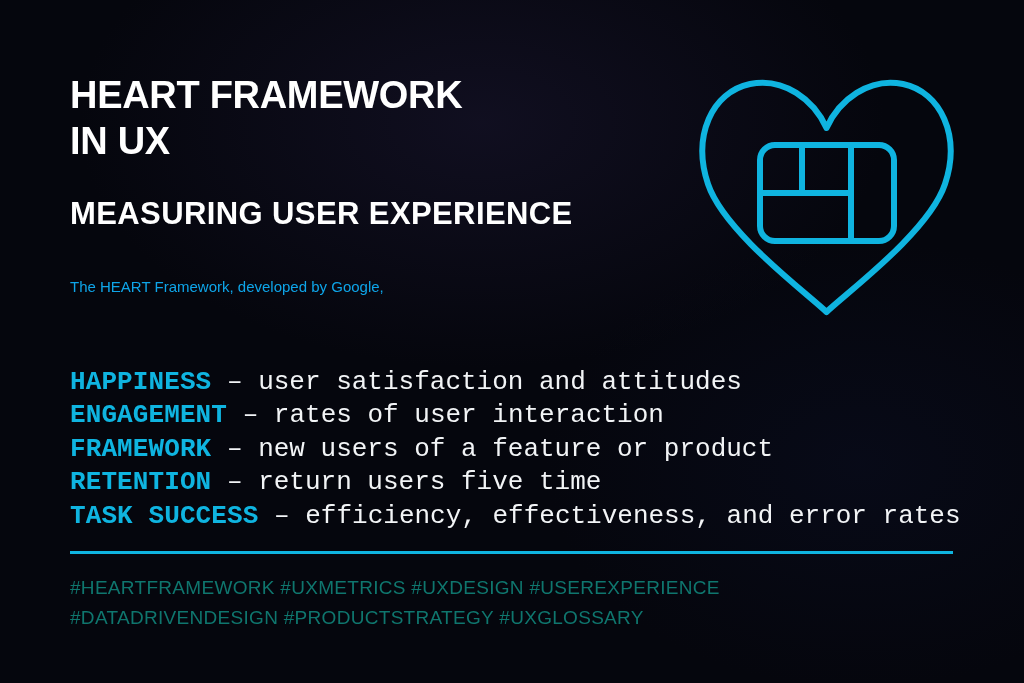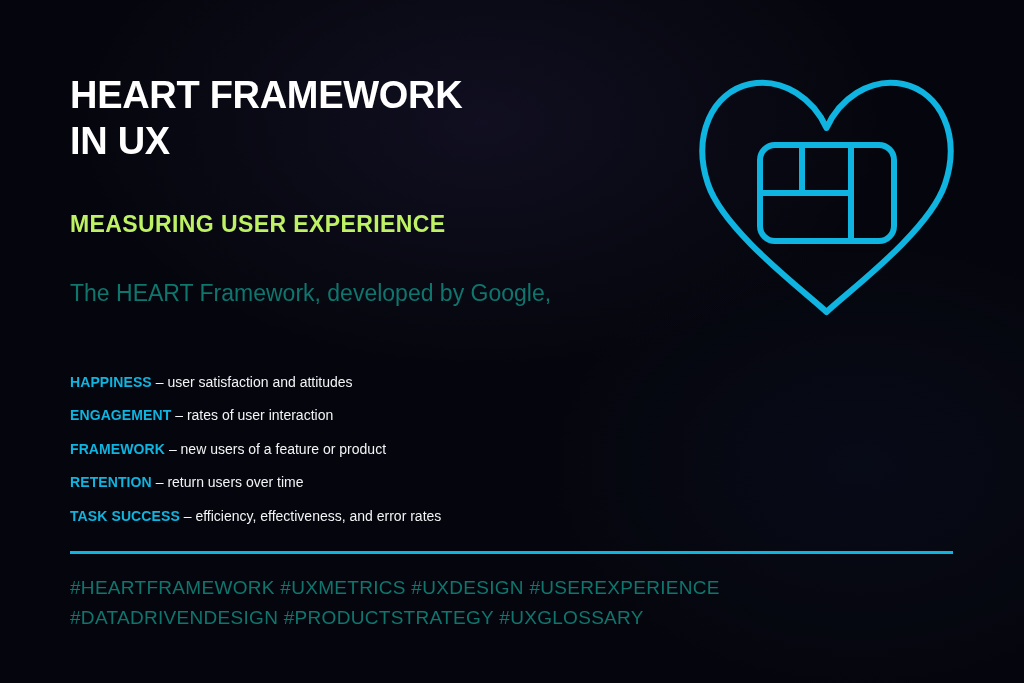--- a/index.html
+++ b/index.html
@@ -50,52 +50,53 @@
     font-size: 38px;
     line-height: 1.22;
     font-weight: 700;
     letter-spacing: -0.3px;
   }
   .headline .line { display: block; white-space: nowrap; }
 
   .subtitle {
     position: absolute;
     left: 70px;
-    top: 211px;
-    color: #bef264;
-    font-size: 23px;
+    top: 196px;
+    color: #ffffff;
+    font-size: 31px;
     font-weight: 700;
     letter-spacing: 0.4px;
     white-space: nowrap;
   }
 
   
   .intro {
     position: absolute;
     left: 70px;
     top: 276px;
-    color: #0f766e;
-    font-size: 23px;
+    color: #0ea5e9;
+    font-size: 15px;
     line-height: 1.52;
     font-weight: 400;
   }
   .intro .line { display: block; white-space: nowrap; }
 
   
   .metrics {
     position: absolute;
     left: 70px;
     top: 366px;
     list-style: none;
   }
   .metric-row {
-    font-size: 14px;
+    font-size: 26px;
     line-height: 33.4px;
     white-space: nowrap;
     color: #f2f4f6;
+    font-family: Liberation Mono, monospace;
   }
   .metric-term {
     color: #0fb4e0;
     font-weight: 700;
     letter-spacing: 0.1px;
   }
   .metric-desc {
     color: #f2f4f6;
     font-weight: 400;
   }
@@ -167,21 +168,21 @@
       <span class="metric-desc">rates of user interaction</span>
     </li>
     <li class="metric-row">
       <span class="metric-term">FRAMEWORK</span>
       <span class="metric-dash">–</span>
       <span class="metric-desc">new users of a feature or product</span>
     </li>
     <li class="metric-row">
       <span class="metric-term">RETENTION</span>
       <span class="metric-dash">–</span>
-      <span class="metric-desc">return users over time</span>
+      <span class="metric-desc">return users five time</span>
     </li>
     <li class="metric-row">
       <span class="metric-term">TASK SUCCESS</span>
       <span class="metric-dash">–</span>
       <span class="metric-desc">efficiency, effectiveness, and error rates</span>
     </li>
   </ul>
 
   <div class="divider"></div>
 

